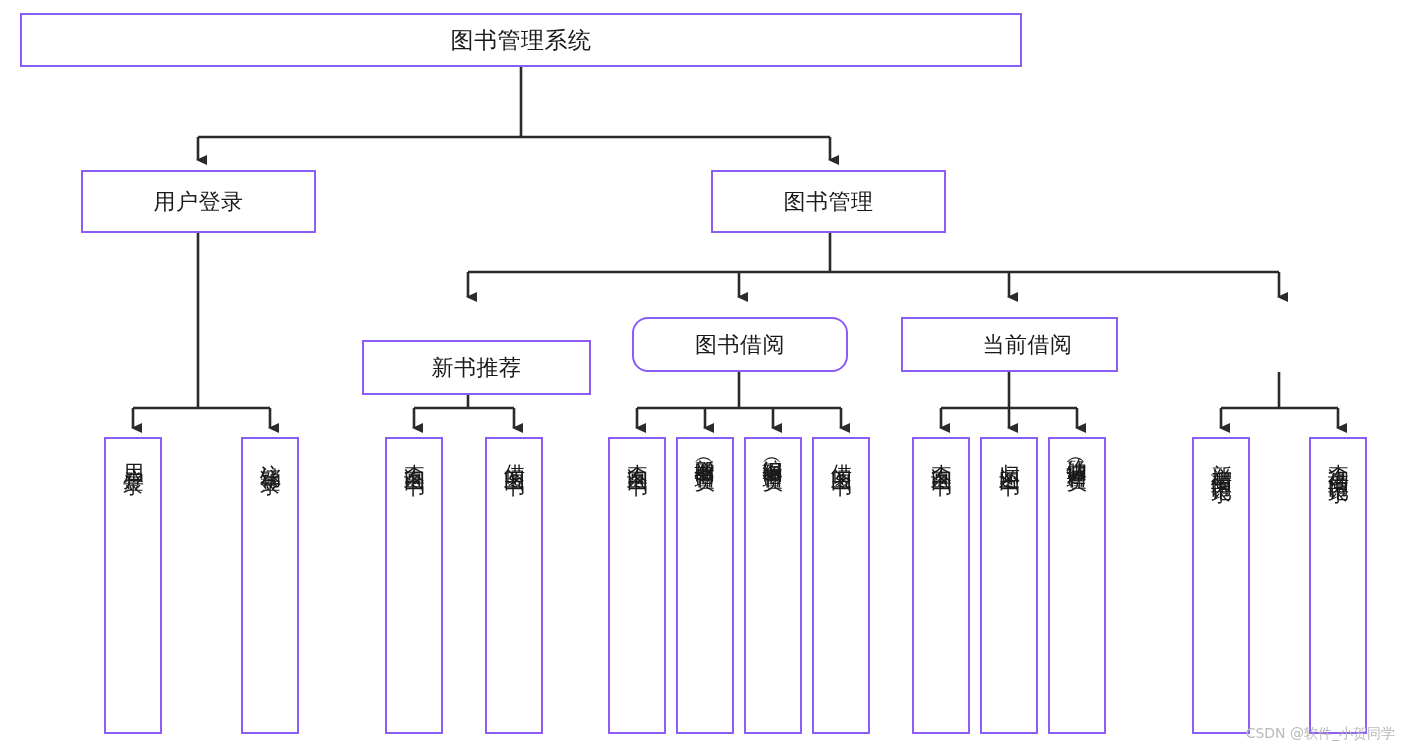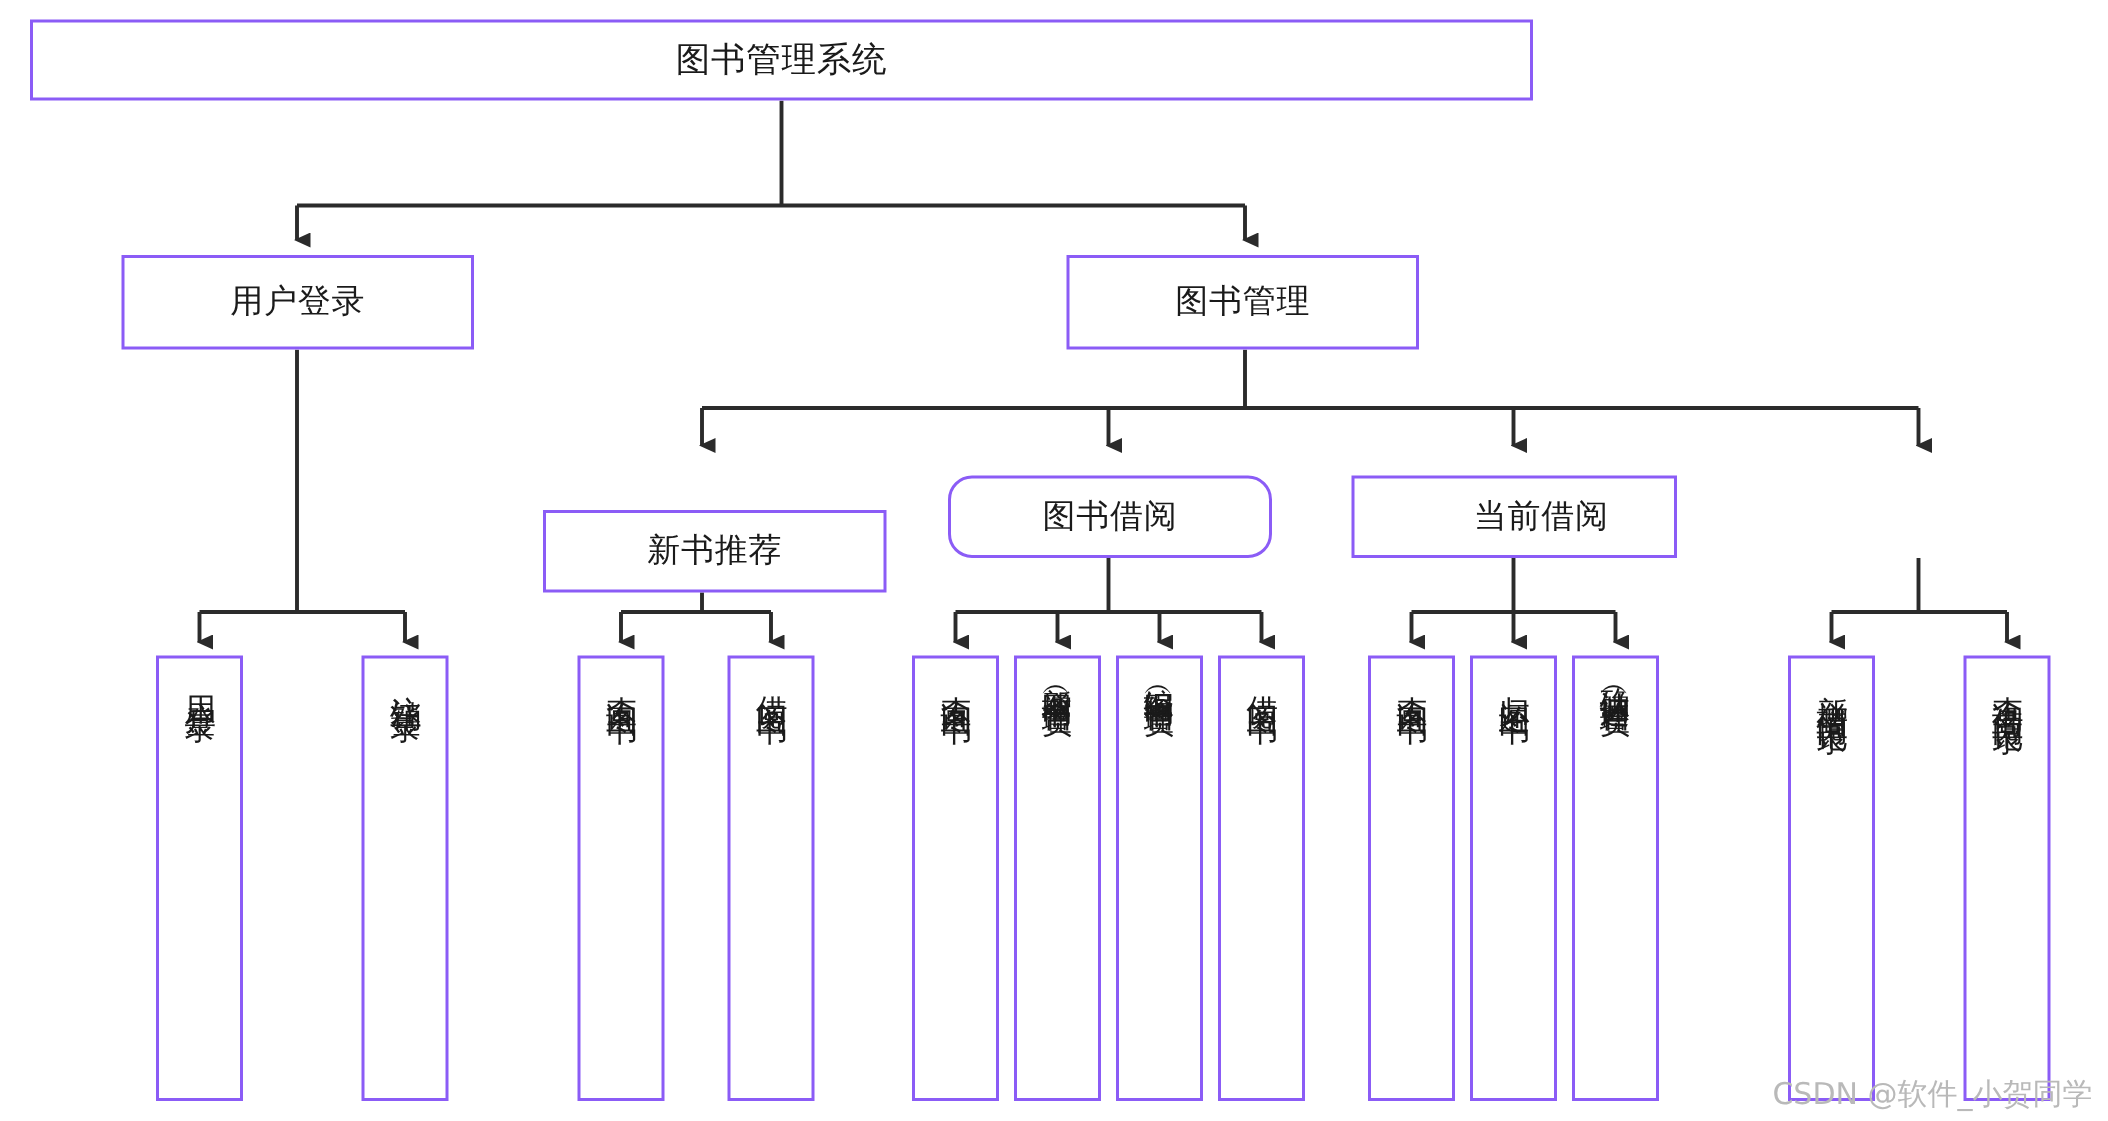--- a/index.html
+++ b/index.html
@@ -68,21 +68,21 @@
     padding-top: 4px;
   }
   .node.leaf.tall-text .label {
     font-size: 20px;
     letter-spacing: 2px;
   }
   #watermark {
     position: absolute;
     right: 10px;
     bottom: 4px;
-    font-size: 20px;
+    font-size: 14px;
     color: #b9b9b9;
     z-index: 5;
     white-space: nowrap;
   }
 </style>
 </head>
 <body>
 
 <div id="diagram-root">
 

